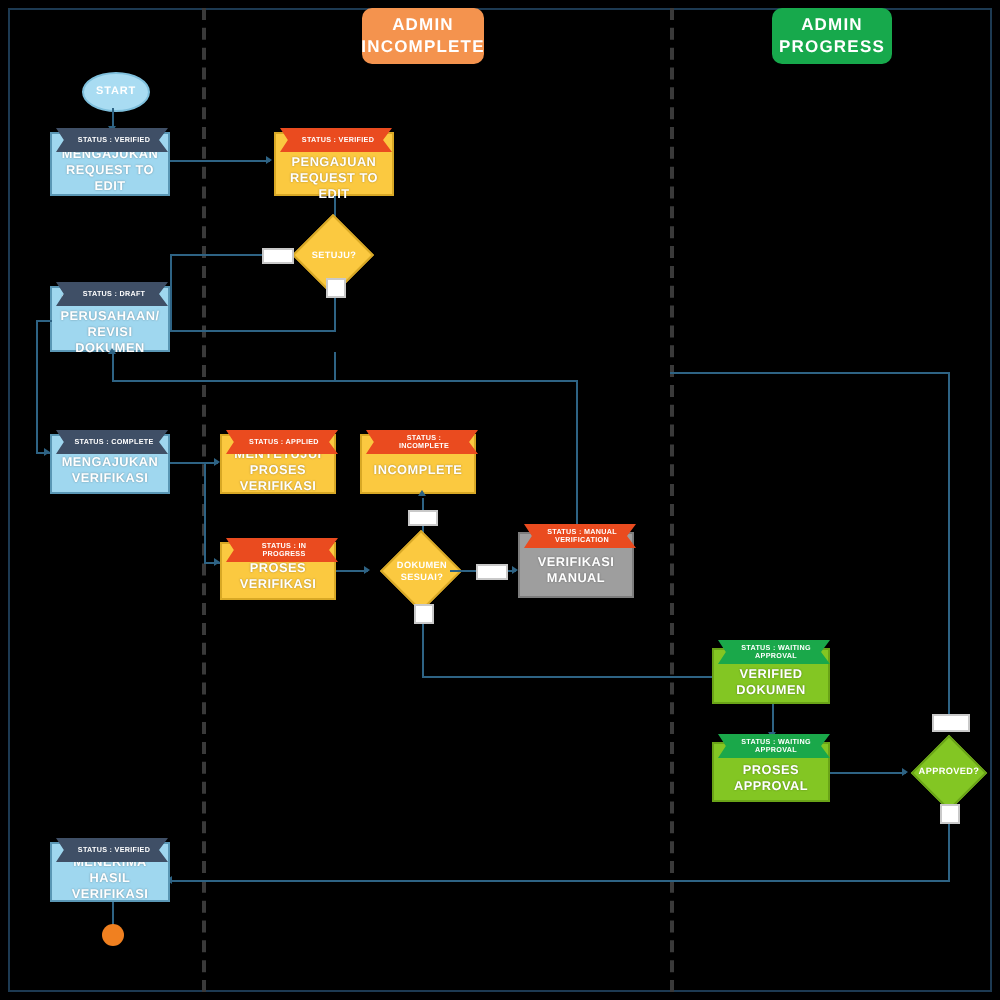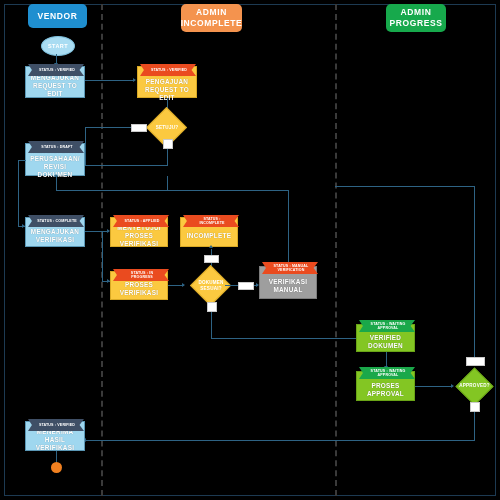--- a/index.html
+++ b/index.html
@@ -68,23 +68,20 @@
 </style>
 </head>
 <body>
 
 <div id="stage">
 
   <div class="lane-frame"></div>
   <div class="lane-div" style="left:101px"></div>
   <div class="lane-div" style="left:335px"></div>
 
-  <div class="lane-head" style="left:28px;top:4px;width:59px;height:24px;background:#1f8fd0;">
-    <span>VENDOR</span>
-  </div>
 
   <div class="lane-head" style="left:181px;top:4px;width:61px;height:28px;background:#f4934e;flex-direction:column;">
     <span>ADMIN</span>
     <span>INCOMPLETE</span>
   </div>
 
   <div class="lane-head" style="left:386px;top:4px;width:60px;height:28px;background:#17a94c;flex-direction:column;">
     <span>ADMIN</span>
     <span>PROGRESS</span>
   </div>

